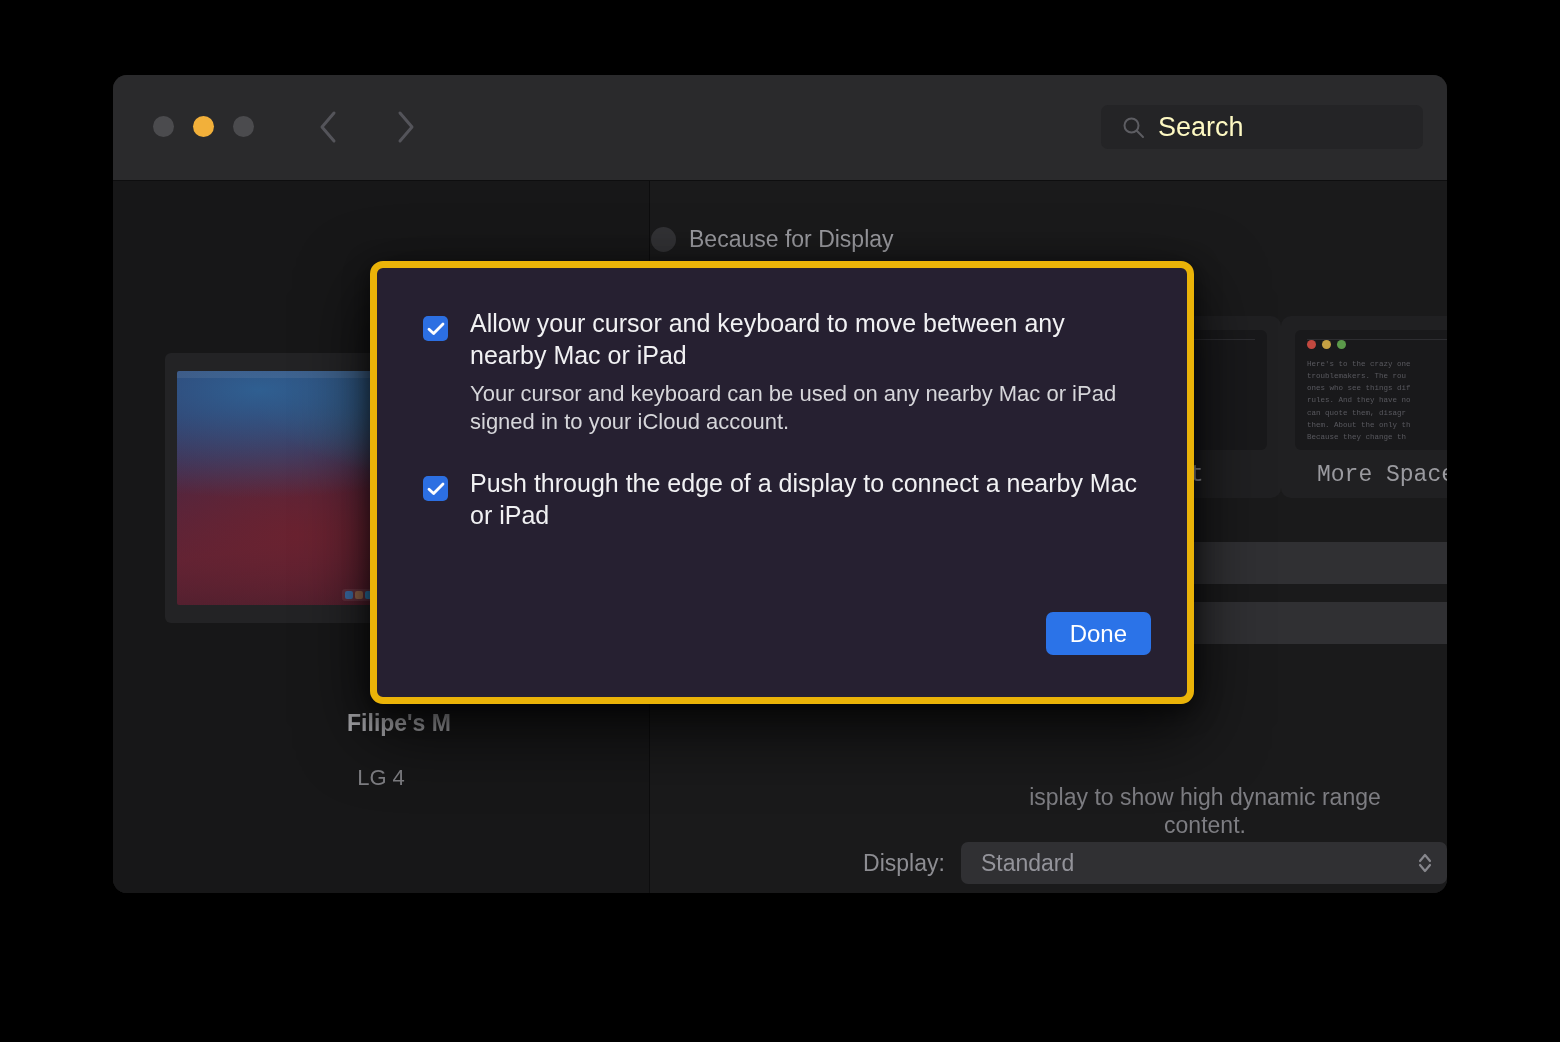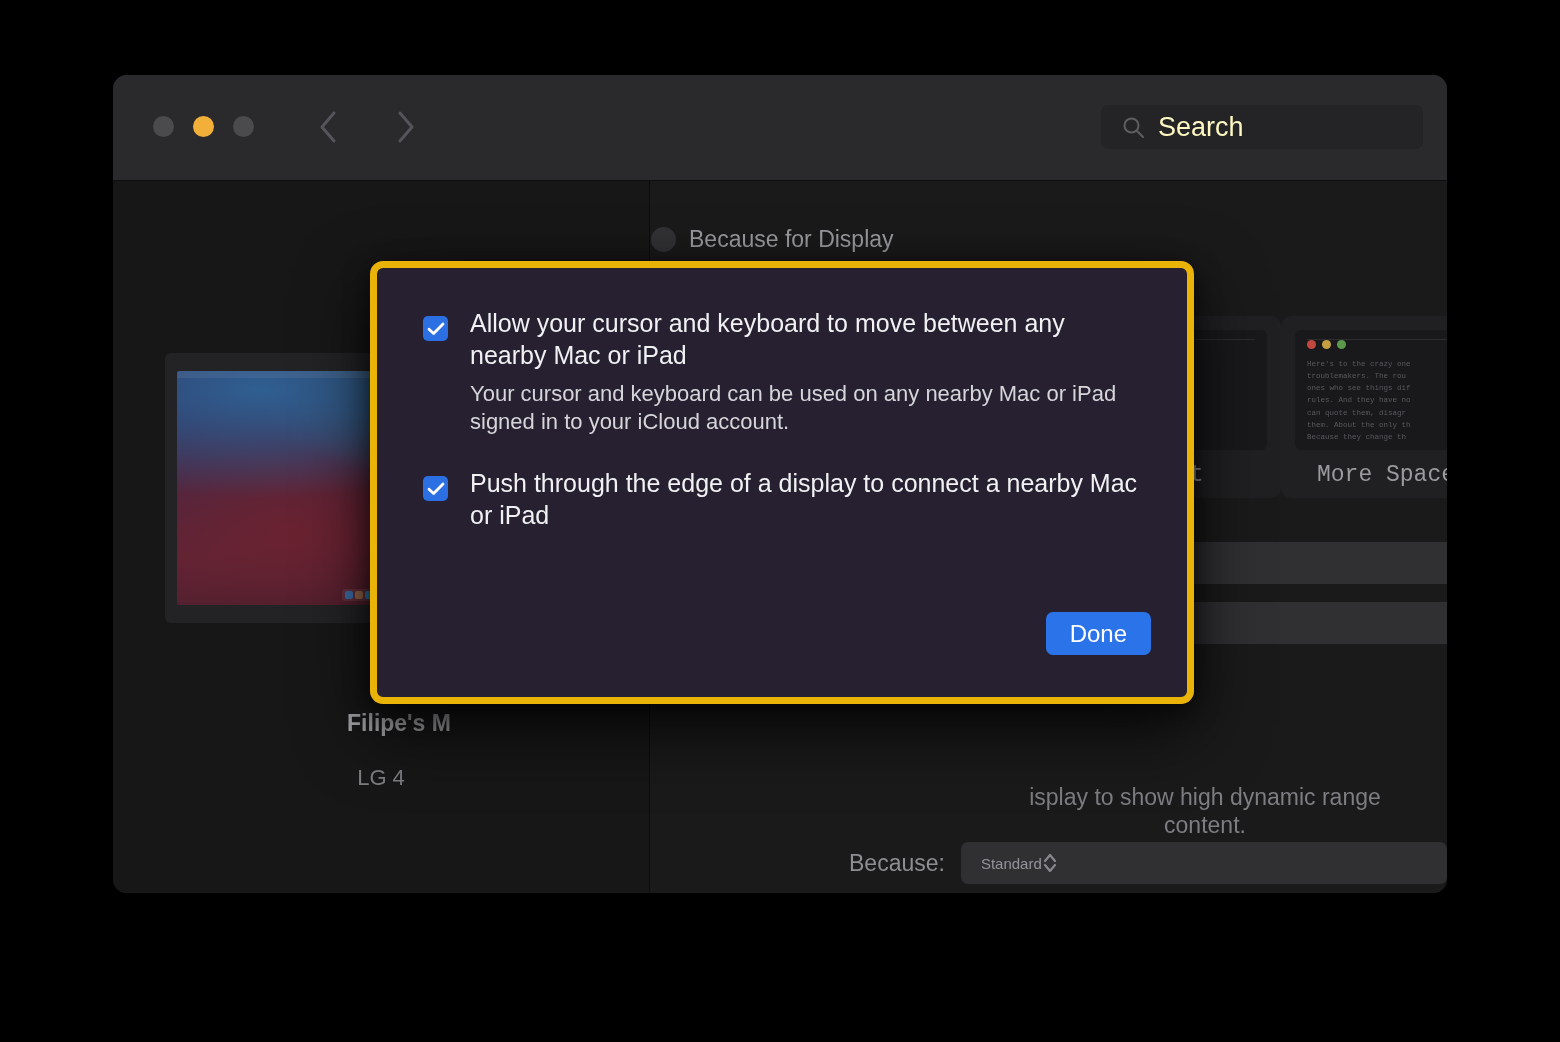--- a/index.html
+++ b/index.html
@@ -318,24 +318,24 @@
     position: absolute;
     display: flex;
     align-items: center;
   }
   .popup-btn {
     height: 42px;
     background: #303033;
     border-radius: 7px;
     display: flex;
     align-items: center;
-    justify-content: flex-start;
+    justify-content: space-between;
     padding: 0 14px 0 20px;
     color: #93939a;
-    font-size: 15px;
+    font-size: 23px;
   }
   .popup-btn .steppers { color: #87878d; display: flex; }
 
   .hdr-help {
     position: absolute;
     left: 340px;
     right: 28px;
     top: 602px;
     text-align: center;
     font-size: 23px;
@@ -576,21 +576,21 @@
         <div class="popup-row" style="left:340px; top:421px; width:520px;">
           <span class="popup-btn" style="width:520px;">
             <span></span>
 
           </span>
         </div>
 
         <div class="hdr-help">isplay to show high dynamic range content.</div>
 
         <div class="popup-row" style="left:0; top:661px; width:100%;">
-          <span class="field-label">Because:</span>
+          <span class="field-label">Display:</span>
           <span class="popup-btn" style="width:517px;">
             <span>Standard</span>
             <span class="steppers">
               <svg width="16" height="26" viewBox="0 0 16 26">
                   <path d="M3 11 L8 5 L13 11" fill="none" stroke="currentColor" stroke-width="2.2" stroke-linecap="round" stroke-linejoin="round"></path>
                   <path d="M3 15 L8 21 L13 15" fill="none" stroke="currentColor" stroke-width="2.2" stroke-linecap="round" stroke-linejoin="round"></path>
                 </svg>
             </span>
           </span>
         </div>

